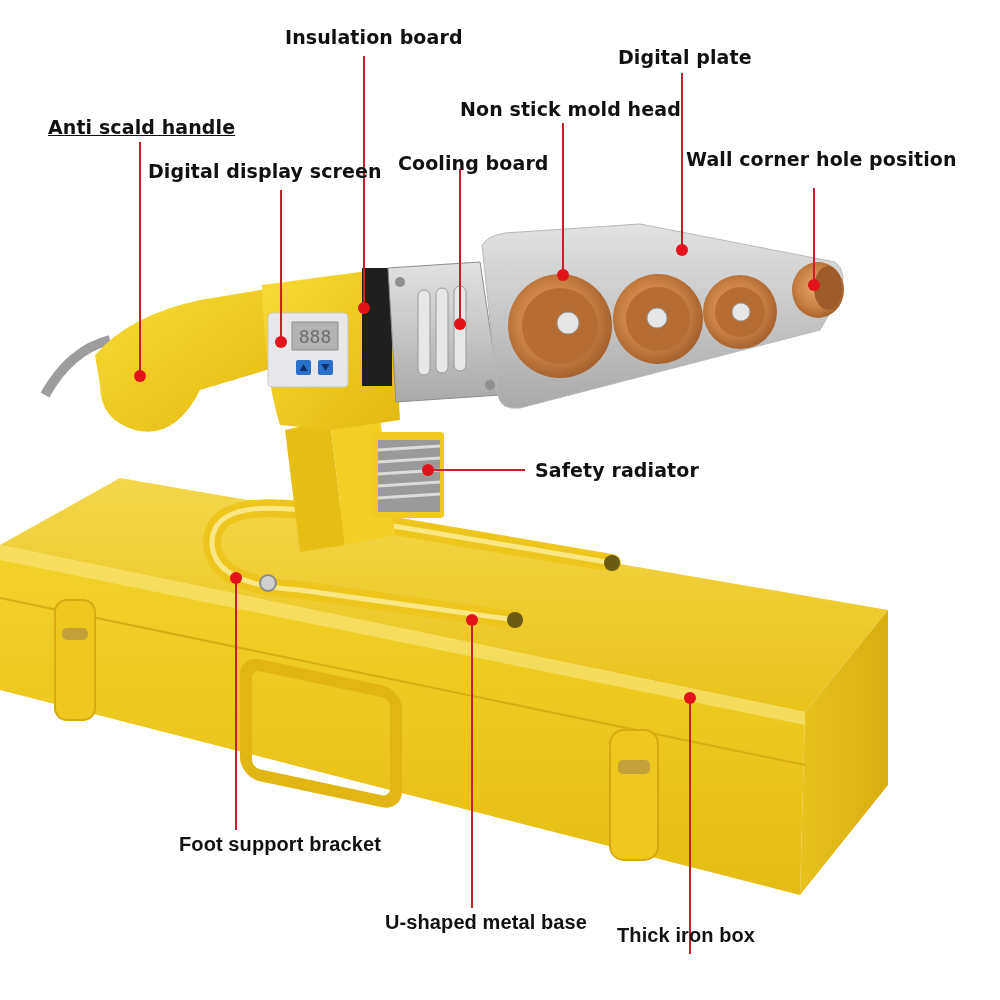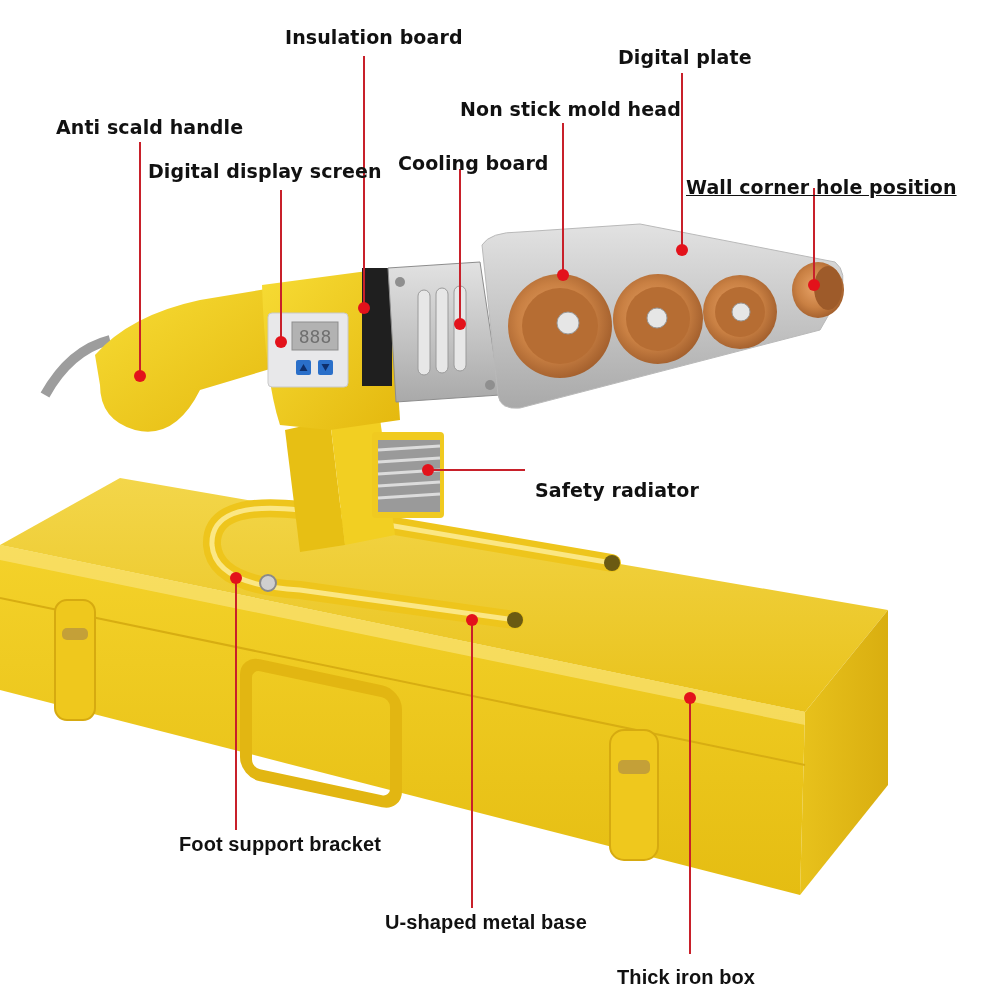--- a/index.html
+++ b/index.html
@@ -128,35 +128,35 @@
     <div class="dot" style="left: 364px; top: 308px;"></div>
     <div class="label" style="left: 285px; top: 26px;">Insulation board</div>
     <div class="leader" style="left: 681px; top: 73px; width: 2px; height: 177px;"></div>
     <div class="dot" style="left: 682px; top: 250px;"></div>
     <div class="label" style="left: 618px; top: 46px;">Digital plate</div>
     <div class="leader" style="left: 562px; top: 123px; width: 2px; height: 152px;"></div>
     <div class="dot" style="left: 563px; top: 275px;"></div>
     <div class="label" style="left: 460px; top: 98px;">Non stick mold head</div>
     <div class="leader" style="left: 139px; top: 142px; width: 2px; height: 234px;"></div>
     <div class="dot" style="left: 140px; top: 376px;"></div>
-    <div class="label" style="left: 56px; top: 116px;">Anti scald handle</div>
+    <div class="label" style="left: 48px; top: 116px; text-decoration: underline;">Anti scald handle</div>
     <div class="leader" style="left: 459px; top: 169px; width: 2px; height: 155px;"></div>
     <div class="dot" style="left: 460px; top: 324px;"></div>
     <div class="label" style="left: 398px; top: 152px;">Cooling board</div>
     <div class="leader" style="left: 280px; top: 190px; width: 2px; height: 152px;"></div>
     <div class="dot" style="left: 281px; top: 342px;"></div>
     <div class="label" style="left: 148px; top: 160px;">Digital display screen</div>
     <div class="leader" style="left: 813px; top: 188px; width: 2px; height: 97px;"></div>
     <div class="dot" style="left: 814px; top: 285px;"></div>
-    <div class="label" style="left: 686px; top: 176px; text-decoration: underline;">Wall corner hole position</div>
+    <div class="label" style="left: 686px; top: 148px;">Wall corner hole position</div>
     <div class="leader" style="left: 430px; top: 469px; width: 95px; height: 2px;"></div>
     <div class="dot" style="left: 428px; top: 470px;"></div>
-    <div class="label" style="left: 535px; top: 459px; margin-top: 20px;">Safety radiator</div>
+    <div class="label" style="left: 535px; top: 459px;">Safety radiator</div>
     <div class="leader" style="left: 235px; top: 578px; width: 2px; height: 252px;"></div>
     <div class="dot" style="left: 236px; top: 578px;"></div>
     <div class="label condensed" style="left: 133px; top: 833px; margin-left: 46px;">Foot support bracket</div>
     <div class="leader" style="left: 471px; top: 620px; width: 2px; height: 288px;"></div>
     <div class="dot" style="left: 472px; top: 620px;"></div>
     <div class="label condensed" style="left: 385px; top: 911px;">U-shaped metal base</div>
     <div class="leader" style="left: 689px; top: 698px; width: 2px; height: 256px;"></div>
     <div class="dot" style="left: 690px; top: 698px;"></div>
-    <div class="label condensed" style="left: 617px; top: 966px;">Thick iron box</div>
+    <div class="label condensed" style="left: 617px; top: 924px;">Thick iron box</div>
   </div>
 
 </body></html>

